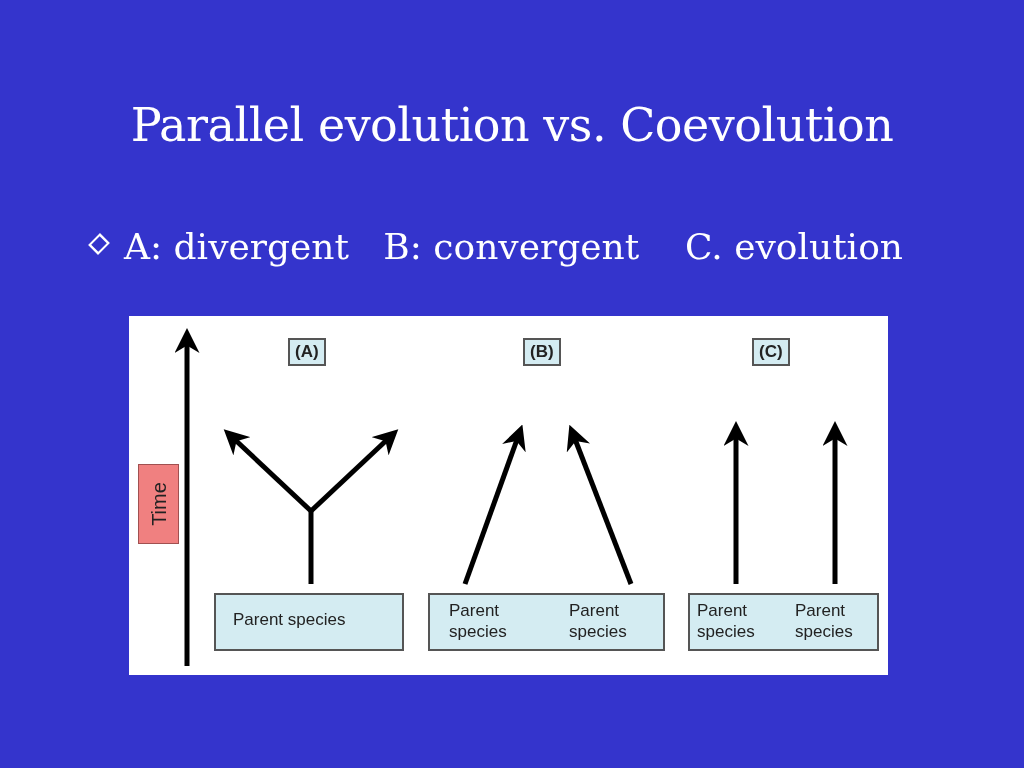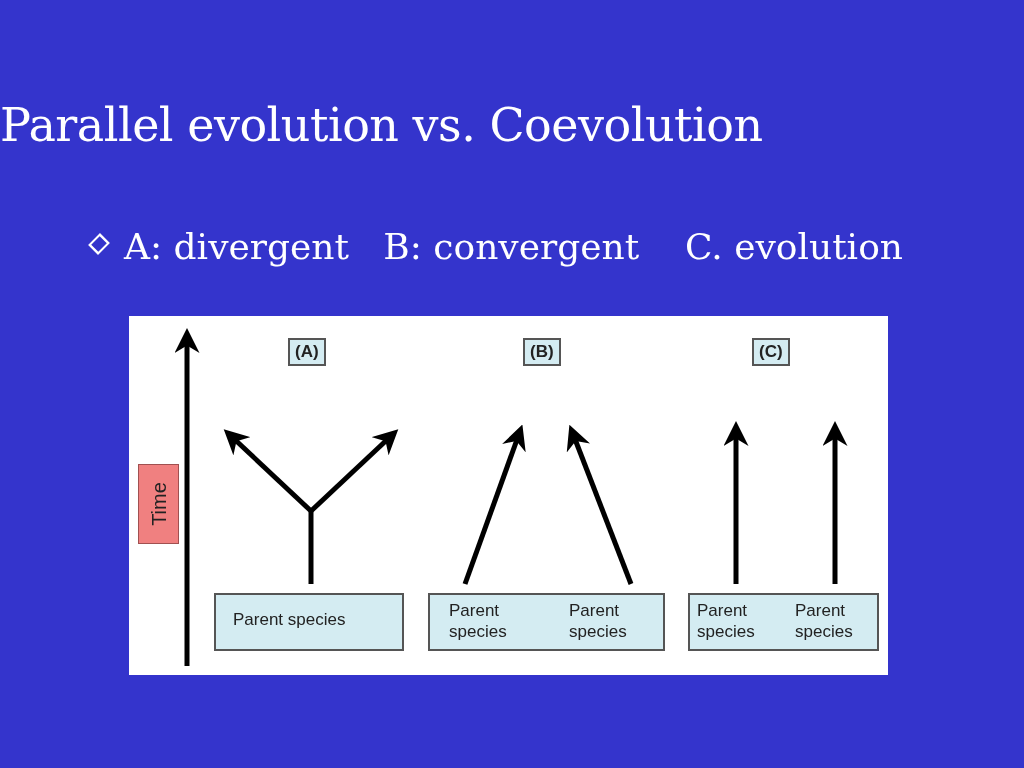--- a/index.html
+++ b/index.html
@@ -5,20 +5,21 @@
   html, body { margin: 0; padding: 0; }
   body {
     width: 1024px; height: 768px;
     background: #3434cc;
     position: relative;
     overflow: hidden;
     font-family: "DejaVu Sans", sans-serif;
   }
   .title {
     position: absolute; left: 0; top: 98px; width: 1024px;
+    text-align: center;
     color: #ffffff;
     font-family: "DejaVu Serif", serif;
     font-size: 46px;
     font-weight: normal;
     letter-spacing: -0.5px;
   }
   .bullet-row {
     position: absolute; left: 88px; top: 226px;
     color: #ffffff;
     font-family: "DejaVu Serif", serif;

